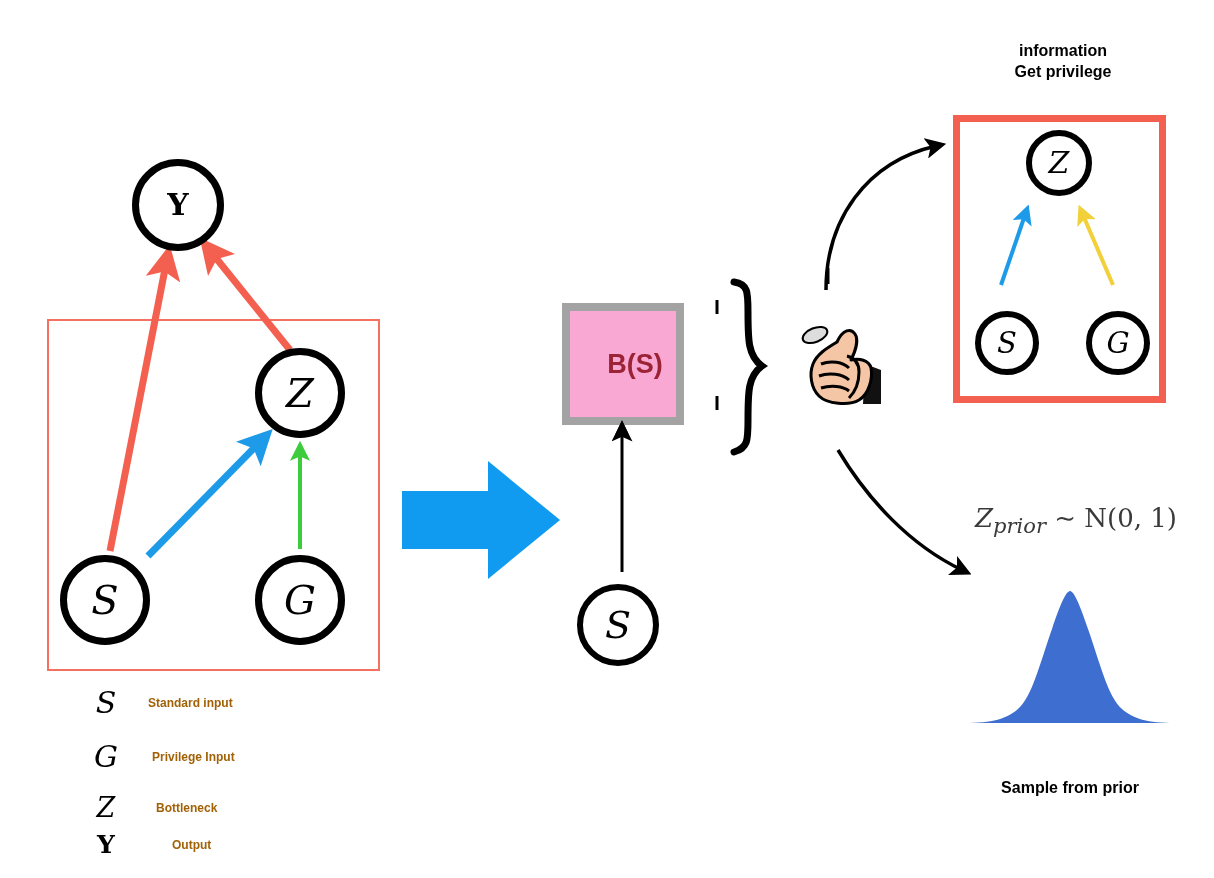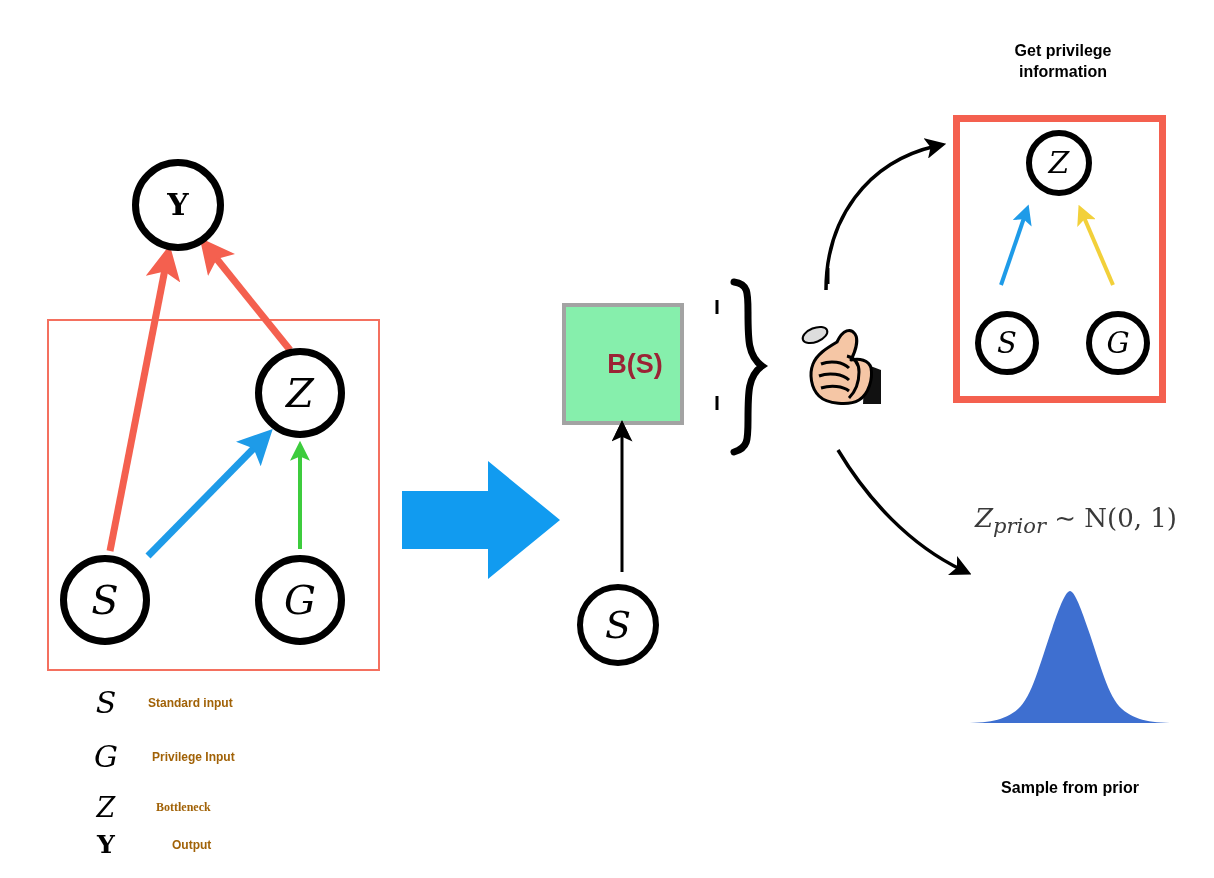--- a/index.html
+++ b/index.html
@@ -51,23 +51,23 @@
     background: transparent;
   }
   .plate-thick {
     position: absolute;
     border: 7px solid #F4604F;
     box-sizing: border-box;
     background: transparent;
   }
   .bs-box {
     position: absolute;
-    border: 4px solid #a3a3a3;
-    box-sizing: border-box;
-    background: #86efac;
+    border: 8px solid #a3a3a3;
+    box-sizing: border-box;
+    background: #f9a8d4;
     display: flex;
     align-items: center;
     justify-content: center;
     padding-left: 24px;
   }
   .bs-label {
     font-family: "Liberation Sans", sans-serif;
     font-weight: bold;
     font-size: 27px;
     color: #9B2335;
@@ -187,21 +187,21 @@
     <span class="legend-text" style="margin-left:14px;">Standard input</span>
   </div>
 
   <div class="legend-row" style="left:78px; top:742px;">
     <span class="legend-sym">G</span>
     <span class="legend-text" style="margin-left:18px;">Privilege Input</span>
   </div>
 
   <div class="legend-row" style="left:78px; top:794px;">
     <span class="legend-sym" style="font-size:27px;">Z</span>
-    <span class="legend-text" style="margin-left:22px;font-family:Liberation Serif, serif;">Bottleneck</span>
+    <span class="legend-text" style="margin-left:22px;">Bottleneck</span>
   </div>
 
   <div class="legend-row" style="left:78px; top:832px;">
     <span class="legend-sym upright">Y</span>
     <span class="legend-text" style="margin-left:38px;">Output</span>
   </div>
 
   <svg style="left:402px; top:461px; width:160px; height:122px;">
     <polygon points="0,30 86,30 86,0 158,59 86,118 86,88 0,88" fill="#119BF0"></polygon>
   </svg>
@@ -250,22 +250,22 @@
     <path d="M28,76 C38,73 50,74 56,79" fill="none" stroke="#000" stroke-width="3"></path>
     <path d="M54,44 C62,46 66,52 66,60 C66,70 62,80 56,86" fill="none" stroke="#000" stroke-width="3"></path>
   </svg>
 
   <svg style="left:0; top:0; width:1214px; height:878px;">
     <path d="M826,290 C826,220 866,162 936,146" fill="none" stroke="#000" stroke-width="3.5" marker-end="url(#blkhead)"></path>
     <path d="M838,450 C868,500 910,545 962,570" fill="none" stroke="#000" stroke-width="3.5" marker-end="url(#blkhead)"></path>
   </svg>
 
   <div class="caption" style="left:958px; top:40px; width:210px;">
+    <div>information</div>
     <div>Get privilege</div>
-    <div>information</div>
   </div>
 
   <div class="plate-thick" style="left:953px; top:115px; width:213px; height:288px;"></div>
 
   <svg style="left:953px; top:115px; width:213px; height:288px;">
 
     <line x1="48" y1="170" x2="72" y2="100" stroke="#1E9BE8" stroke-width="4" marker-end="url(#blueheadsm)"></line>
 
     <line x1="160" y1="170" x2="130" y2="100" stroke="#F2D03A" stroke-width="4" marker-end="url(#yellowhead)"></line>
   </svg>

